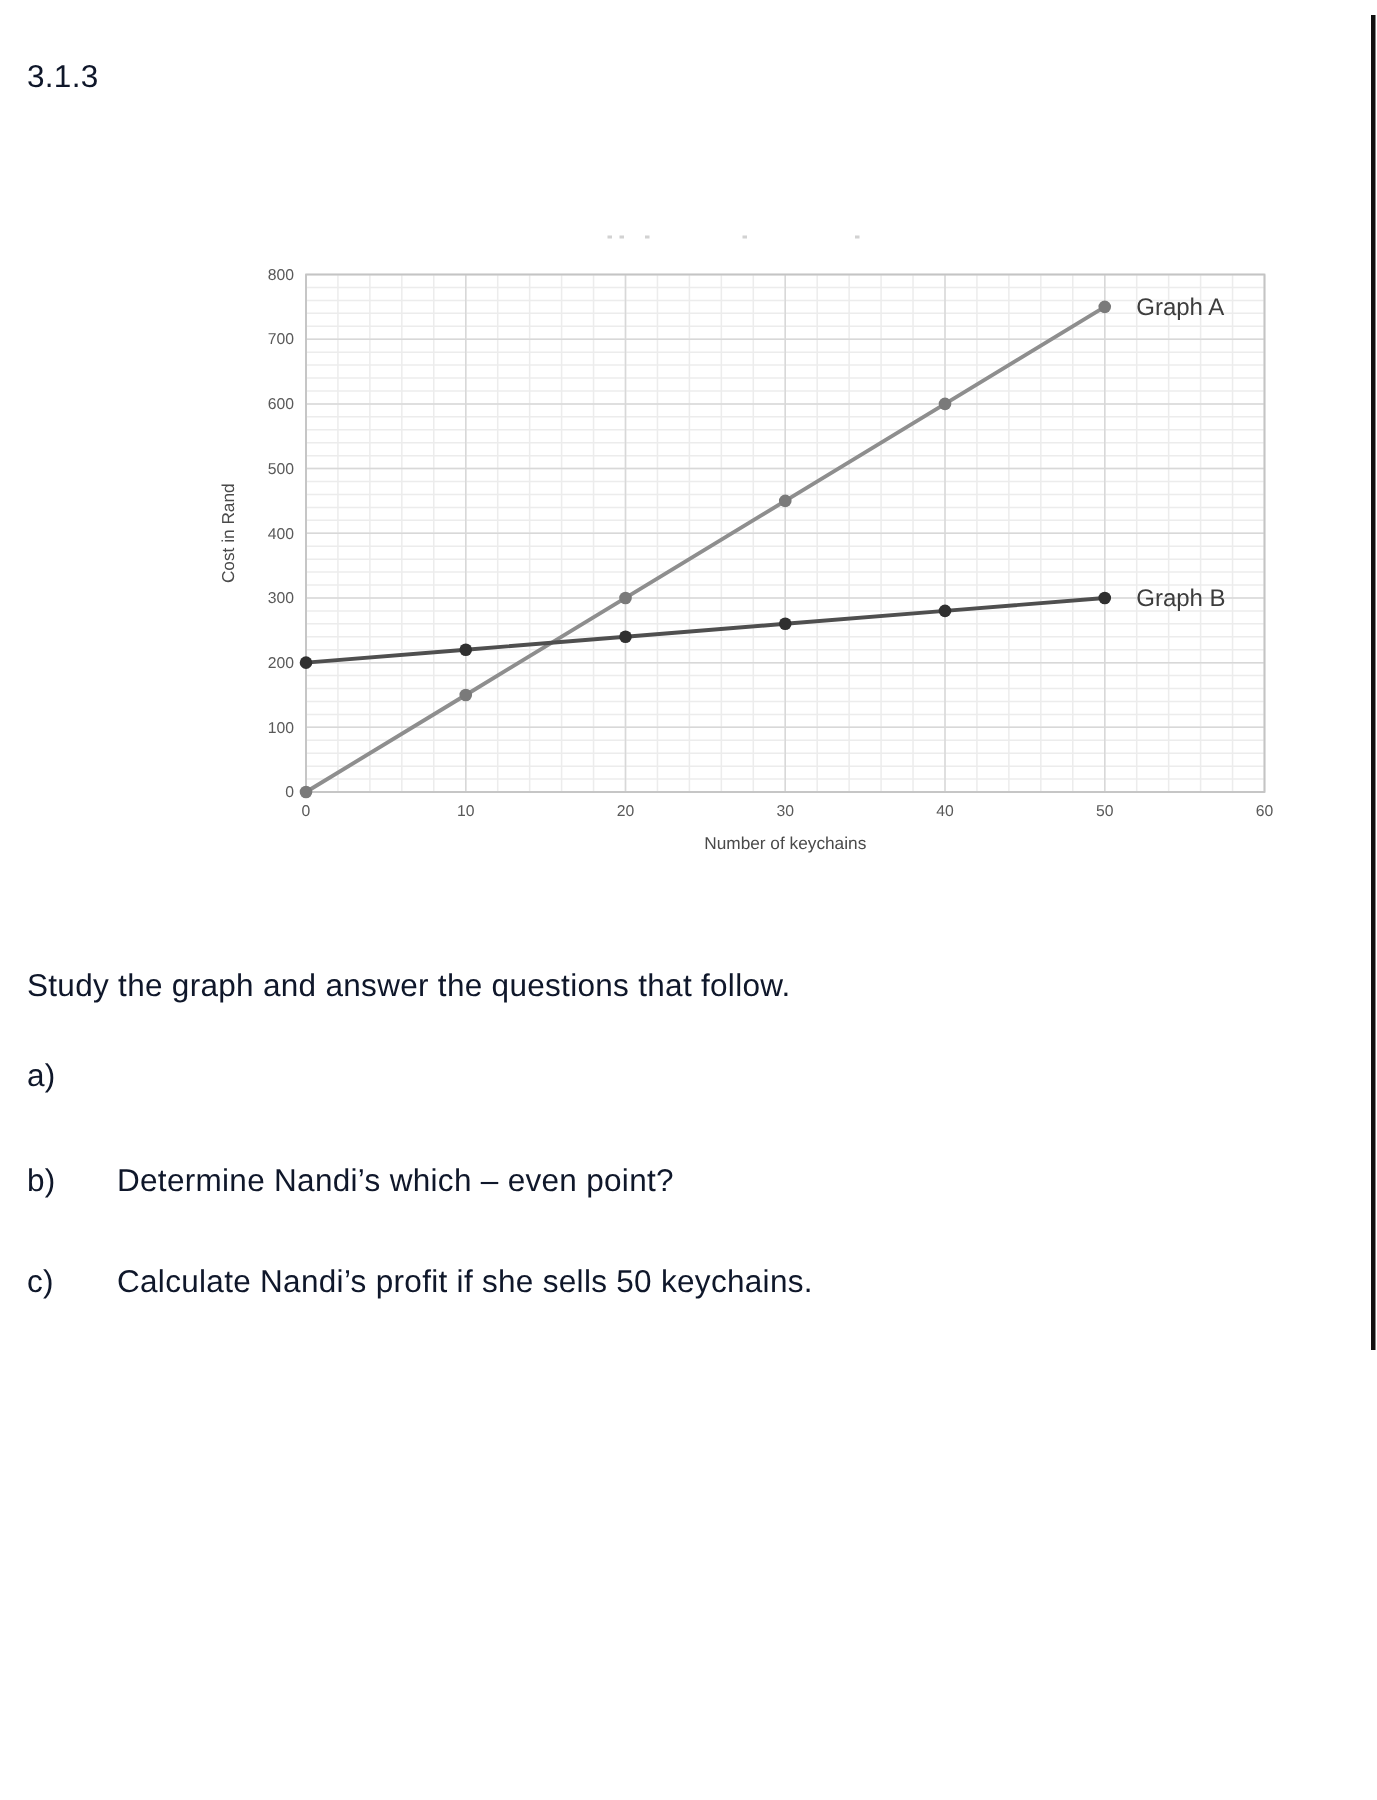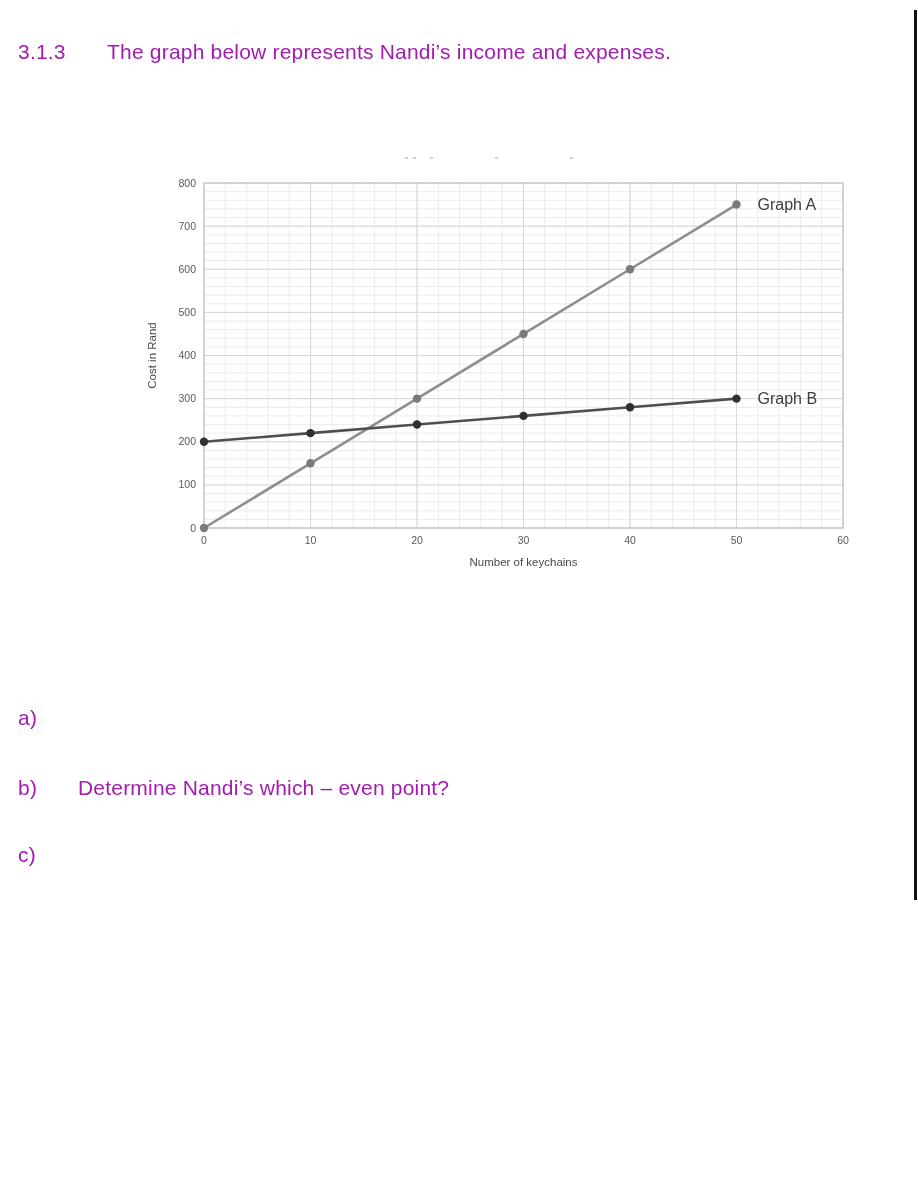--- a/index.html
+++ b/index.html
@@ -1,18 +1,18 @@
 <!DOCTYPE html>
 <html><head>
 <meta charset="utf-8">
 <style>
   html,body{margin:0;padding:0;background:#ffffff;}
   .page{
     position:relative;width:918px;height:900px;background:#ffffff;overflow:hidden;
-    font-family:"Liberation Sans", sans-serif;color:#a21caf;
+    font-family:"Liberation Sans", sans-serif;color:#0f172a;
   }
   .edge-line{position:absolute;left:914px;top:10px;width:3px;height:1180px;background:#101010;}
   .title-row{position:absolute;left:18px;top:40px;display:flex;font-size:21px;letter-spacing:.2px;}
   .title-row .no{min-width:89px;}
   .study{position:absolute;left:18px;top:646px;font-size:21px;letter-spacing:.2px;}
   .q{position:absolute;left:18px;display:flex;font-size:21px;letter-spacing:.2px;}
   .q .qlabel{min-width:60px;}
   .q-a{top:706px;}
   .q-b{top:776px;}
   .q-c{top:843px;}
@@ -21,21 +21,20 @@
 </style>
 </head>
 <body>
 
 <div class="page">
 
   <div class="edge-line"></div>
 
   <div class="title-row">
     <span class="no">3.1.3</span>
-    <span>The graph below represents Nandi’s income and expenses.</span>
   </div>
 
   <div class="chart-wrap">
     <svg id="chart" width="720" height="436" viewBox="0 0 720 436">
         <rect x="64" y="33" width="639" height="345" fill="#ffffff"></rect>
         <line x1="64" y1="33" x2="64" y2="378" stroke="#ececec" stroke-width="1"></line>
         <line x1="85.3" y1="33" x2="85.3" y2="378" stroke="#ececec" stroke-width="1"></line>
         <line x1="106.6" y1="33" x2="106.6" y2="378" stroke="#ececec" stroke-width="1"></line>
         <line x1="127.9" y1="33" x2="127.9" y2="378" stroke="#ececec" stroke-width="1"></line>
         <line x1="149.2" y1="33" x2="149.2" y2="378" stroke="#ececec" stroke-width="1"></line>
@@ -158,25 +157,27 @@
         <text x="56" y="209" font-size="10.5" fill="#595959" text-anchor="end">400</text>
         <text x="56" y="165.875" font-size="10.5" fill="#595959" text-anchor="end">500</text>
         <text x="56" y="122.75" font-size="10.5" fill="#595959" text-anchor="end">600</text>
         <text x="56" y="79.625" font-size="10.5" fill="#595959" text-anchor="end">700</text>
         <text x="56" y="36.5" font-size="10.5" fill="#595959" text-anchor="end">800</text>
         <text x="383.5" y="416" font-size="11.5" fill="#4a4a4a" text-anchor="middle">Number of keychains</text>
         <text x="16" y="205.5" font-size="11.5" fill="#4a4a4a" text-anchor="middle" transform="rotate(-90 16 205.5)">Cost in Rand</text>
       </svg>
   </div>
 
+  <div class="study">Study the graph and answer the questions that follow.</div>
 
   <div class="q q-a">
     <span class="qlabel">a)</span>
   </div>
   <div class="q q-b">
     <span class="qlabel">b)</span>
     <span>Determine Nandi’s which – even point?</span>
   </div>
   <div class="q q-c">
     <span class="qlabel">c)</span>
+    <span>Calculate Nandi’s profit if she sells 50 keychains.</span>
   </div>
 
 </div>
 
 </body></html>

